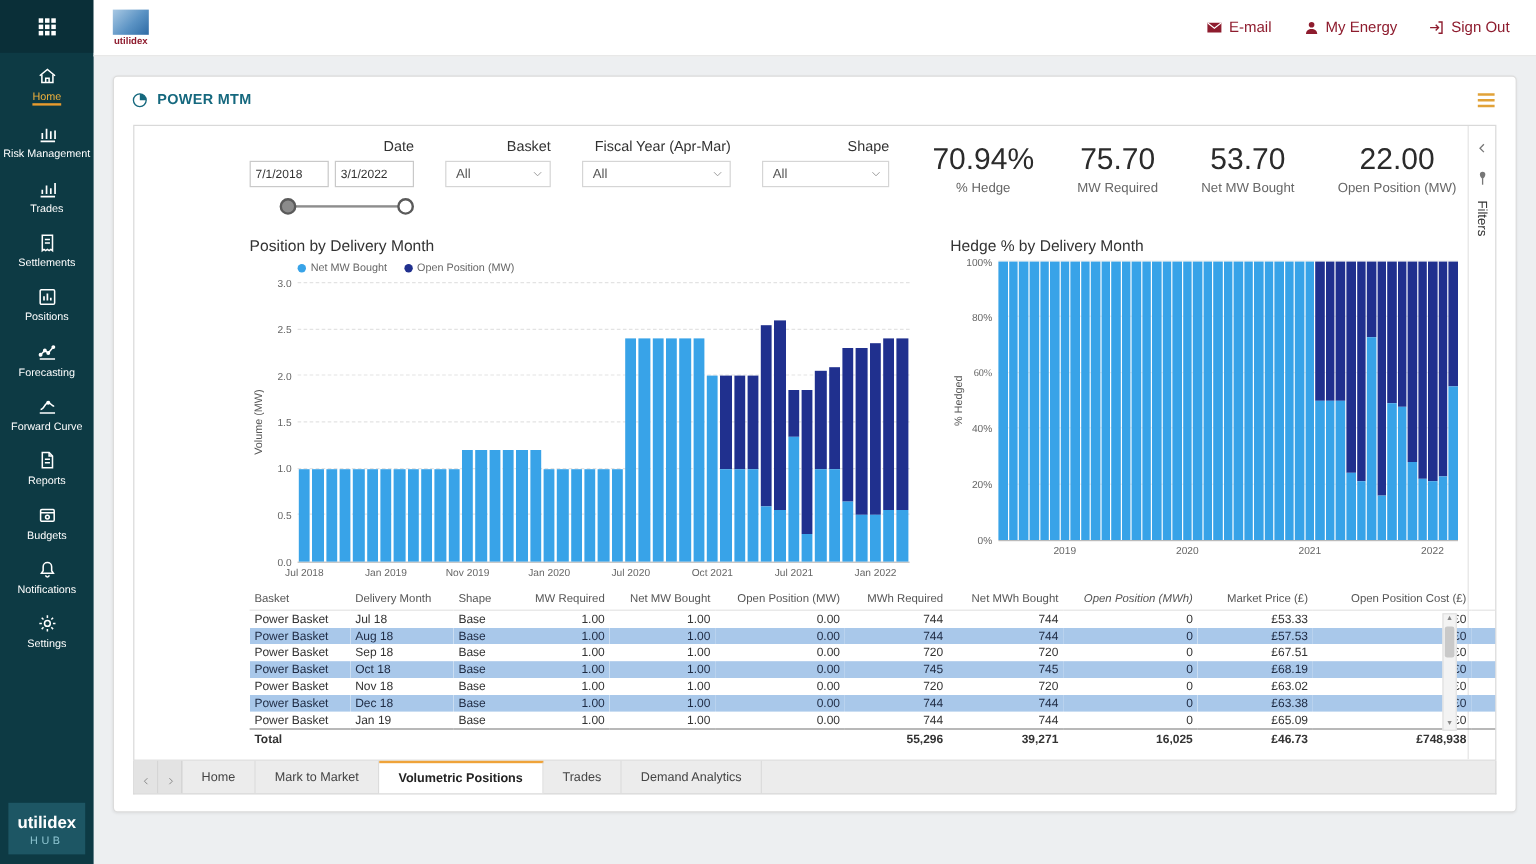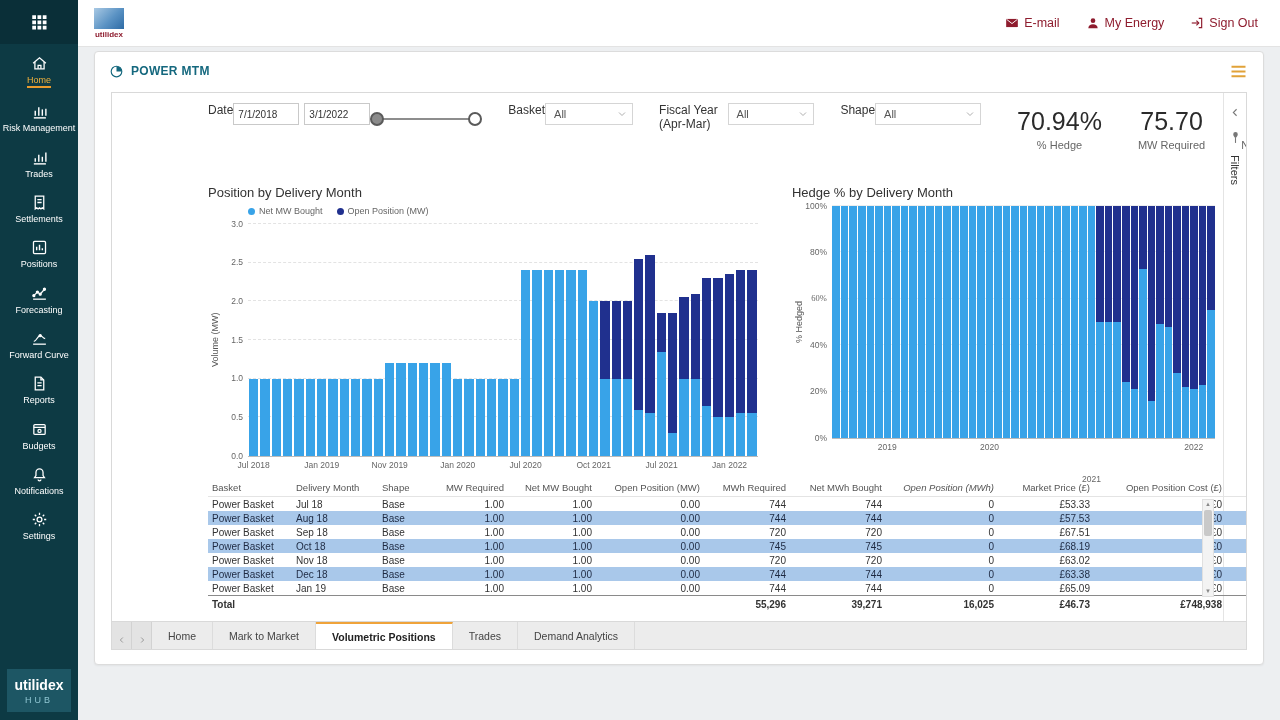--- a/index.html
+++ b/index.html
@@ -23,36 +23,36 @@
   .main{flex:1;display:flex;flex-direction:column;min-width:0;}
   .topbar{height:46px;flex:none;background:#fff;border-bottom:1px solid #e3e3e3;display:flex;align-items:center;padding:0 22px 0 16px;}
   .logo{display:flex;flex-direction:column;align-items:center;gap:1px;cursor:pointer;}
   .logo-sq{width:30px;height:21px;background:linear-gradient(135deg,#a9c9e4,#5b93c4 55%,#2e6ba5);}
   .logo-txt{font-size:8px;font-weight:bold;color:#8e1c2e;}
   .top-links{margin-left:auto;display:flex;gap:26px;}
   .top-link{display:flex;align-items:center;gap:5px;color:#8e1c2e;font-size:12.5px;cursor:pointer;}
   .top-link .icn{width:14px;height:14px;}
 
   
-  .content{flex:1;padding:4px 16px 0;min-height:0;}
+  .content{flex:1;padding:16px 16px 0;min-height:0;}
   .card{background:#fff;border:1px solid #dcdcdc;border-radius:4px;height:612px;display:flex;flex-direction:column;box-shadow:0 1px 2px rgba(0,0,0,.05);}
   .card-head{height:38px;flex:none;display:flex;align-items:center;padding:0 14px;}
   .card-title{display:flex;align-items:center;gap:7px;color:#15687e;font-weight:bold;font-size:12px;letter-spacing:.3px;}
   .card-title .icn{width:15px;height:15px;color:#15687e;}
   .burger{margin-left:auto;width:21px;height:21px;color:#e1a238;cursor:pointer;}
   .card-body{flex:1;display:flex;flex-direction:column;padding:2px 16px 14px;min-height:0;}
   .panel{flex:1;border:1px solid #d9d9d9;display:flex;min-height:0;overflow:hidden;background:#fff;}
   .panel-content{flex:1;padding:8px 8px 0 96px;position:relative;min-width:0;}
   .right-strip{width:22px;flex:none;border-left:1px solid #e4e4e4;display:flex;flex-direction:column;align-items:center;padding-top:12px;gap:12px;}
   .right-strip .icn{width:13px;height:13px;color:#777;cursor:pointer;}
   .vert-label{writing-mode:vertical-rl;font-size:11px;color:#333;margin-top:0;}
 
   
   .filters-row{display:flex;align-items:flex-start;gap:26px;padding-top:2px;height:78px;}
-  .fgroup{display:flex;flex-direction:row;align-items:flex-start;}
+  .fgroup{display:flex;flex-direction:column;align-items:flex-end;}
   .flabel{font-size:12px;color:#333;margin-bottom:5px;}
   .dates{display:flex;gap:5px;}
   .dinput{width:56px;height:18px;border:1px solid #c9c9c9;font-size:10px;padding:1px 4px;color:#333;font-family:"Liberation Sans",sans-serif;}
   .slider{position:relative;width:112px;height:16px;margin-top:8px;}
   .slider .track{position:absolute;left:6px;right:6px;top:7px;height:2px;background:#8d8d8d;}
   .handle{position:absolute;top:1px;width:14px;height:14px;border-radius:50%;border:2px solid #5a5a5a;box-sizing:border-box;background:#fff;cursor:pointer;}
   .handle.left{left:0;background:#8b8b8b;}
   .handle.right{right:0;}
   .select{position:relative;border:1px solid #d5d5d5;height:22px;display:flex;align-items:center;padding:0 20px 0 8px;font-size:11px;color:#555;background:#fff;cursor:pointer;box-sizing:border-box;}
   .select .icn{position:absolute;right:4px;width:12px;height:12px;color:#999;}
@@ -702,21 +702,21 @@
                             </div>
                             <div class="bcol">
                               <div class="seg" style="height: 55%; background: rgb(56, 163, 232);"></div>
                               <div class="seg" style="height: 45%; background: rgb(32, 48, 142);"></div>
                             </div>
                           </div>
                         </div>
                         <div class="xticks">
                           <span class="xtick" style="left: 14.4444%;">2019</span>
                           <span class="xtick" style="left: 41.1111%;">2020</span>
-                          <span class="xtick" style="left: 67.7778%; margin-top: 32px;">2021</span>
+                          <span class="xtick" style="left: 67.7778%;">2021</span>
                           <span class="xtick" style="left: 94.4444%;">2022</span>
                         </div>
                       </div>
                     </div>
                   </div>
               </div>
 
               <div class="table-block">
                 <table class="grid">
                   <thead>

